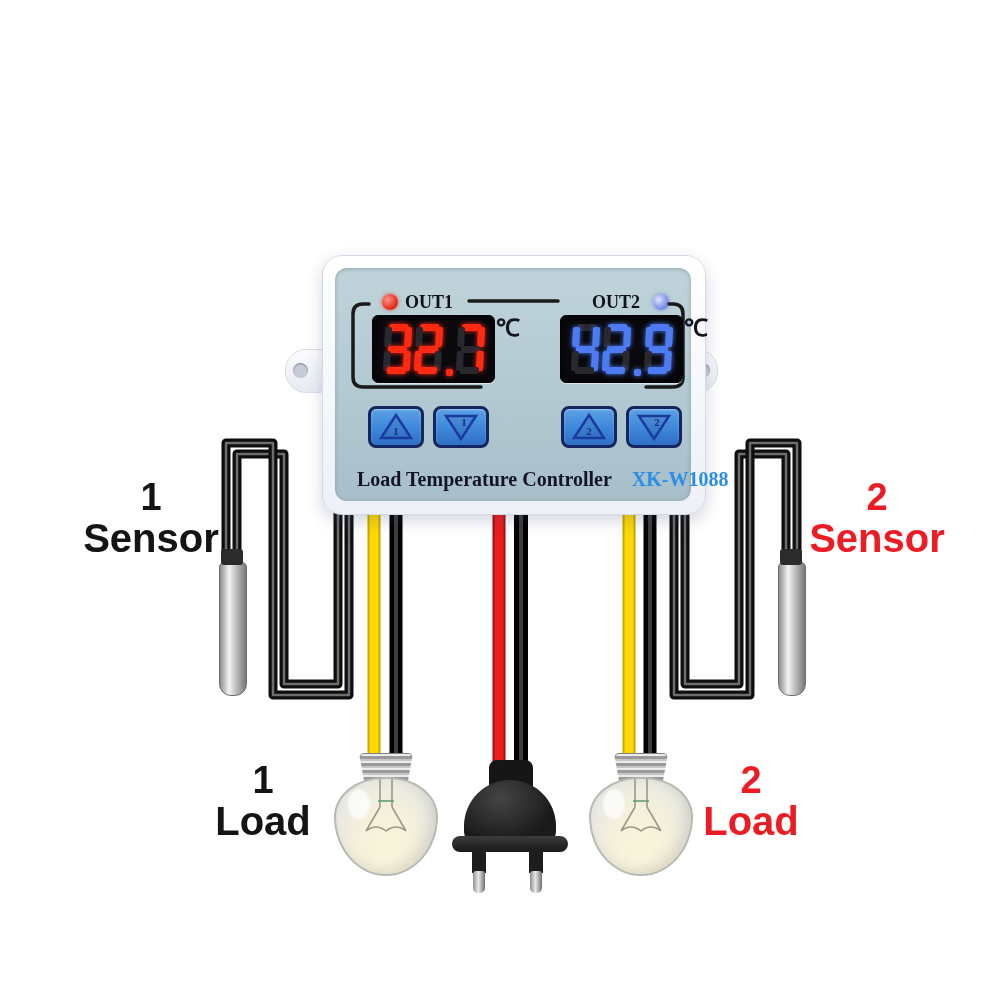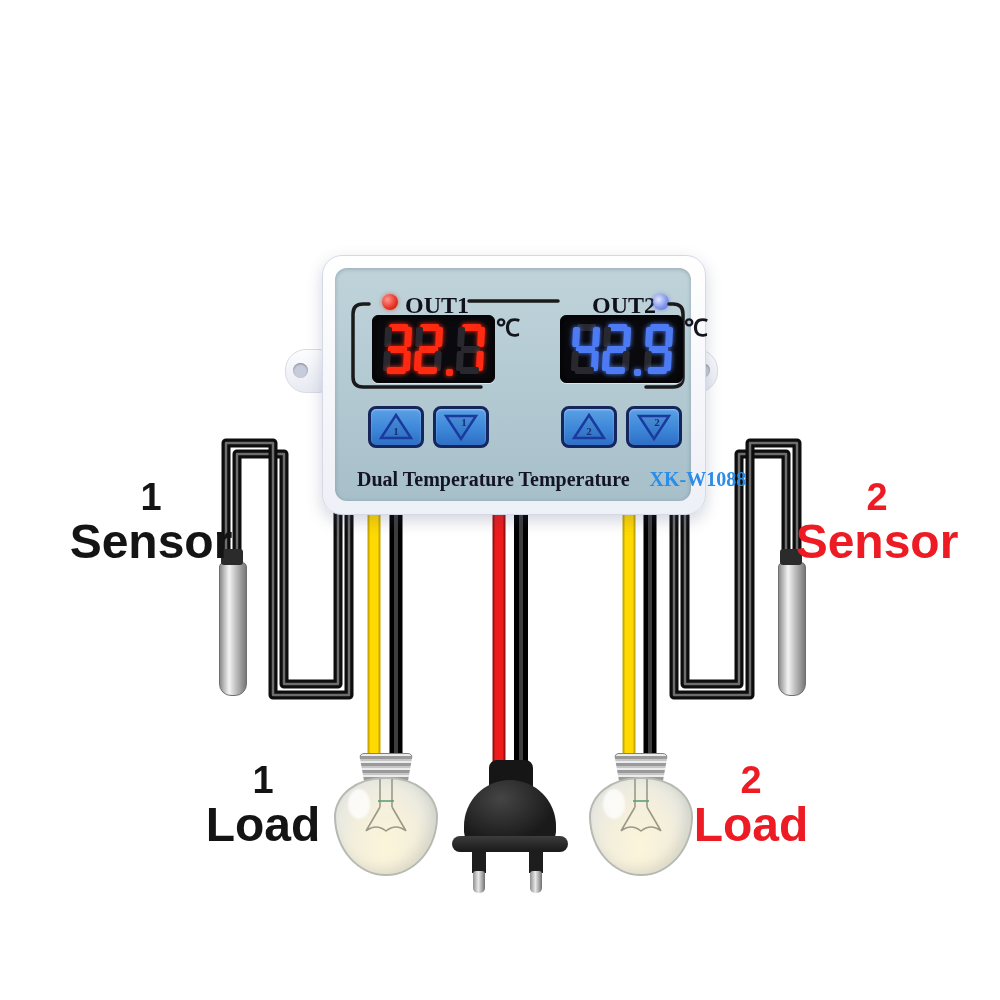--- a/index.html
+++ b/index.html
@@ -26,21 +26,21 @@
   #panel{left:12px;top:12px;width:356px;height:233px;border-radius:12px;
          background:linear-gradient(180deg,#c0d3da 0%,#b2c9d2 55%,#a7bfc9 100%);
          box-shadow:inset 0 1px 4px rgba(20,40,60,.25);}
 
   .led{width:16px;height:16px;border-radius:50%;}
   #led1{left:47px;top:26px;background:radial-gradient(circle at 35% 35%,#ff968c,#e63222 60%,#a81408);
         box-shadow:0 0 4px rgba(230,40,20,.6);}
   #led2{left:318px;top:26px;background:radial-gradient(circle at 35% 35%,#dfe6ff,#8496ea 55%,#5668cе);
         background:radial-gradient(circle at 35% 35%,#dfe6ff,#8496ea 55%,#5668ce);
         box-shadow:0 0 4px rgba(100,120,230,.7);}
-  .outlabel{font-family:"Liberation Serif",serif;font-weight:bold;font-size:24px;color:#10101c;top:24px;}
+  .outlabel{font-family:"Liberation Serif",serif;font-weight:bold;font-size:18px;color:#10101c;top:24px;}
   #out1-label{left:70px;} #out2-label{left:257px;}
 
   .display{top:47px;width:121px;height:66px;background:#0a0a0e;border-radius:6px;
            border:1px solid #05050a;box-shadow:inset 0 0 8px #000,0 1px 0 rgba(255,255,255,.5);
            display:flex;align-items:center;justify-content:center;gap:4px;}
   #display1{left:37px;} #display2{left:225px;}
   .digit{position:relative;width:27px;height:50px;transform:skewX(-3deg);}
   .seg{position:absolute;background:#28282e;border-radius:2px;}
   .dp{width:7px;height:7px;border-radius:2px;background:#28282e;align-self:flex-end;margin:0 0 6px;}
   .unit{font-family:"Liberation Serif",serif;font-size:24px;font-weight:bold;color:#14141e;top:42px;}
@@ -85,21 +85,21 @@
   #plug-flange{left:452px;top:836px;width:116px;height:16px;border-radius:8px;
                background:linear-gradient(180deg,#3c3c3c,#191919);}
   .prong-top{top:850px;width:14px;height:23px;background:#1d1d1d;}
   .prong-tip{top:871px;width:12px;height:22px;border-radius:3px 3px 5px 5px;
              background:linear-gradient(90deg,#8f8f8f,#e8e8e8 45%,#707070);}
   #prong1-top{left:472px;} #prong1-tip{left:473px;}
   #prong2-top{left:529px;} #prong2-tip{left:530px;}
 
   
   .note{text-align:center;font-weight:bold;color:#141414;line-height:1.06;}
-  .note .num{font-size:38px;} .note .word{font-size:48px;}
+  .note .num{font-size:38px;} .note .word{font-size:40px;}
   #note-sensor1{left:60px;top:477px;width:182px;}
   #note-sensor2{left:786px;top:477px;width:182px;}
   #note-load1{left:172px;top:760px;width:182px;}
   #note-load2{left:660px;top:760px;width:182px;}
   #note-power{left:300px;top:892px;width:440px;text-align:center;font-weight:bold;font-size:46px;color:#101010;}
 </style>
 </head>
 <body>
 
 <div id="stage">
@@ -245,21 +245,21 @@
         </svg>
       </button>
       <button class="abs btn" id="btn-down-2">
         <svg width="42" height="32" viewBox="0 0 42 32">
           <polygon points="6,5 36,5 21,28" fill="rgba(10,20,80,0.08)" stroke="#1b3aa0" stroke-width="2.5"></polygon>
           <text x="24" y="15" font-size="11" text-anchor="middle" fill="#16307e">2</text>
         </svg>
       </button>
 
       <div class="abs" id="brand-row">
-        <span id="brand-name">Dual Temperature Temperature</span><span id="brand-model">XK-W1088</span>
+        <span id="brand-name">Load Temperature Controller</span><span id="brand-model">XK-W1088</span>
       </div>
     </div>
   </div>
 
   <div class="abs bulb-cap" id="bulb1-cap"></div>
   <div class="abs bulb-glass" id="bulb1-glass">
     <svg width="100" height="95" viewBox="0 0 100 95">
       <path d="M44,0 V28 M56,0 V28 M44,28 L30,52 M56,28 L70,52 M30,52 Q40,44 50,52 Q60,44 70,52" fill="none" stroke="#9a9a86" stroke-width="1.6"></path>
       <path d="M42,22 H58" stroke="#5f9e7d" stroke-width="1.6"></path>
     </svg>

